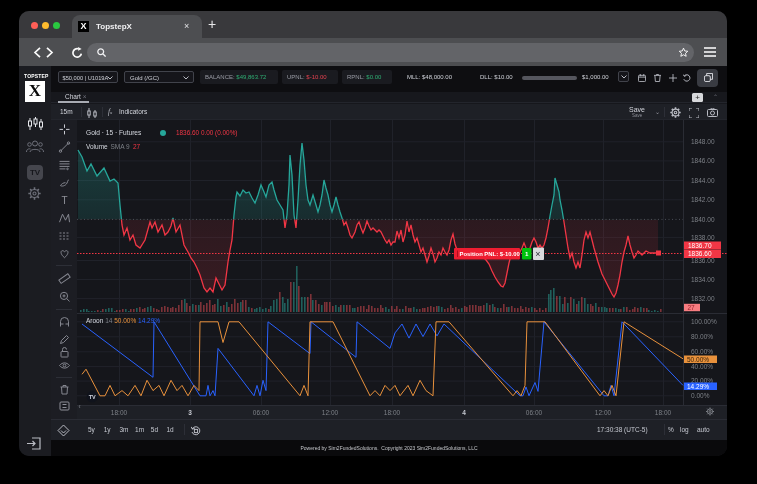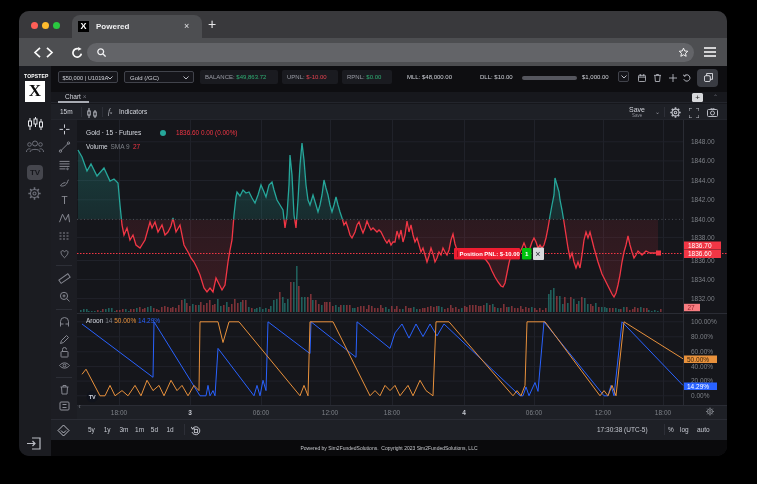--- a/index.html
+++ b/index.html
@@ -9,21 +9,21 @@
 .lbl{font-size:6px;color:#9b9da6}
 svg text{font-family:"Liberation Sans",sans-serif}
 </style></head><body>
 <div id="win">
 <div class="abs" style="left:0;top:0;width:708px;height:27px;background:#39393c">
 <div class="tl" style="left:11.5px;background:#ff5f57"></div>
 <div class="tl" style="left:22.5px;background:#febc2e"></div>
 <div class="tl" style="left:33.5px;background:#2ac840"></div>
 <div class="abs" style="left:53px;top:4px;width:130px;height:23px;background:#4d4e51;border-radius:8px 8px 0 0">
 <div class="abs" style="left:6px;top:6px;width:11px;height:11px;background:#000;color:#fff;font-weight:bold;font-size:9px;text-align:center;line-height:11px">X</div>
-<div class="abs" style="left:24px;top:6.5px;color:#f0f0f2;font-size:8px;font-weight:bold">Powered</div>
+<div class="abs" style="left:24px;top:6.5px;color:#f0f0f2;font-size:8px;font-weight:bold">TopstepX</div>
 <div class="abs" style="left:112px;top:5.5px;color:#e3e3e5;font-size:9px">×</div>
 </div>
 <div class="abs" style="left:189px;top:5px;color:#e8e8ea;font-size:14px;font-weight:300">+</div>
 </div>
 <div class="abs" style="left:0;top:27px;width:708px;height:28px;background:#4d4e51">
 <svg class="abs" style="left:13px;top:9px" width="50" height="11" viewBox="0 0 50 11">
         <g stroke="#fafafa" stroke-width="1.7" fill="none">
           <path d="M8,0.8L3,5.5L8,10.2"></path>
           <path d="M15,0.8L20,5.5L15,10.2"></path>
           <path d="M49.3,6.7A4.2,4.2 0 1 1 46.2,1.8"></path>

